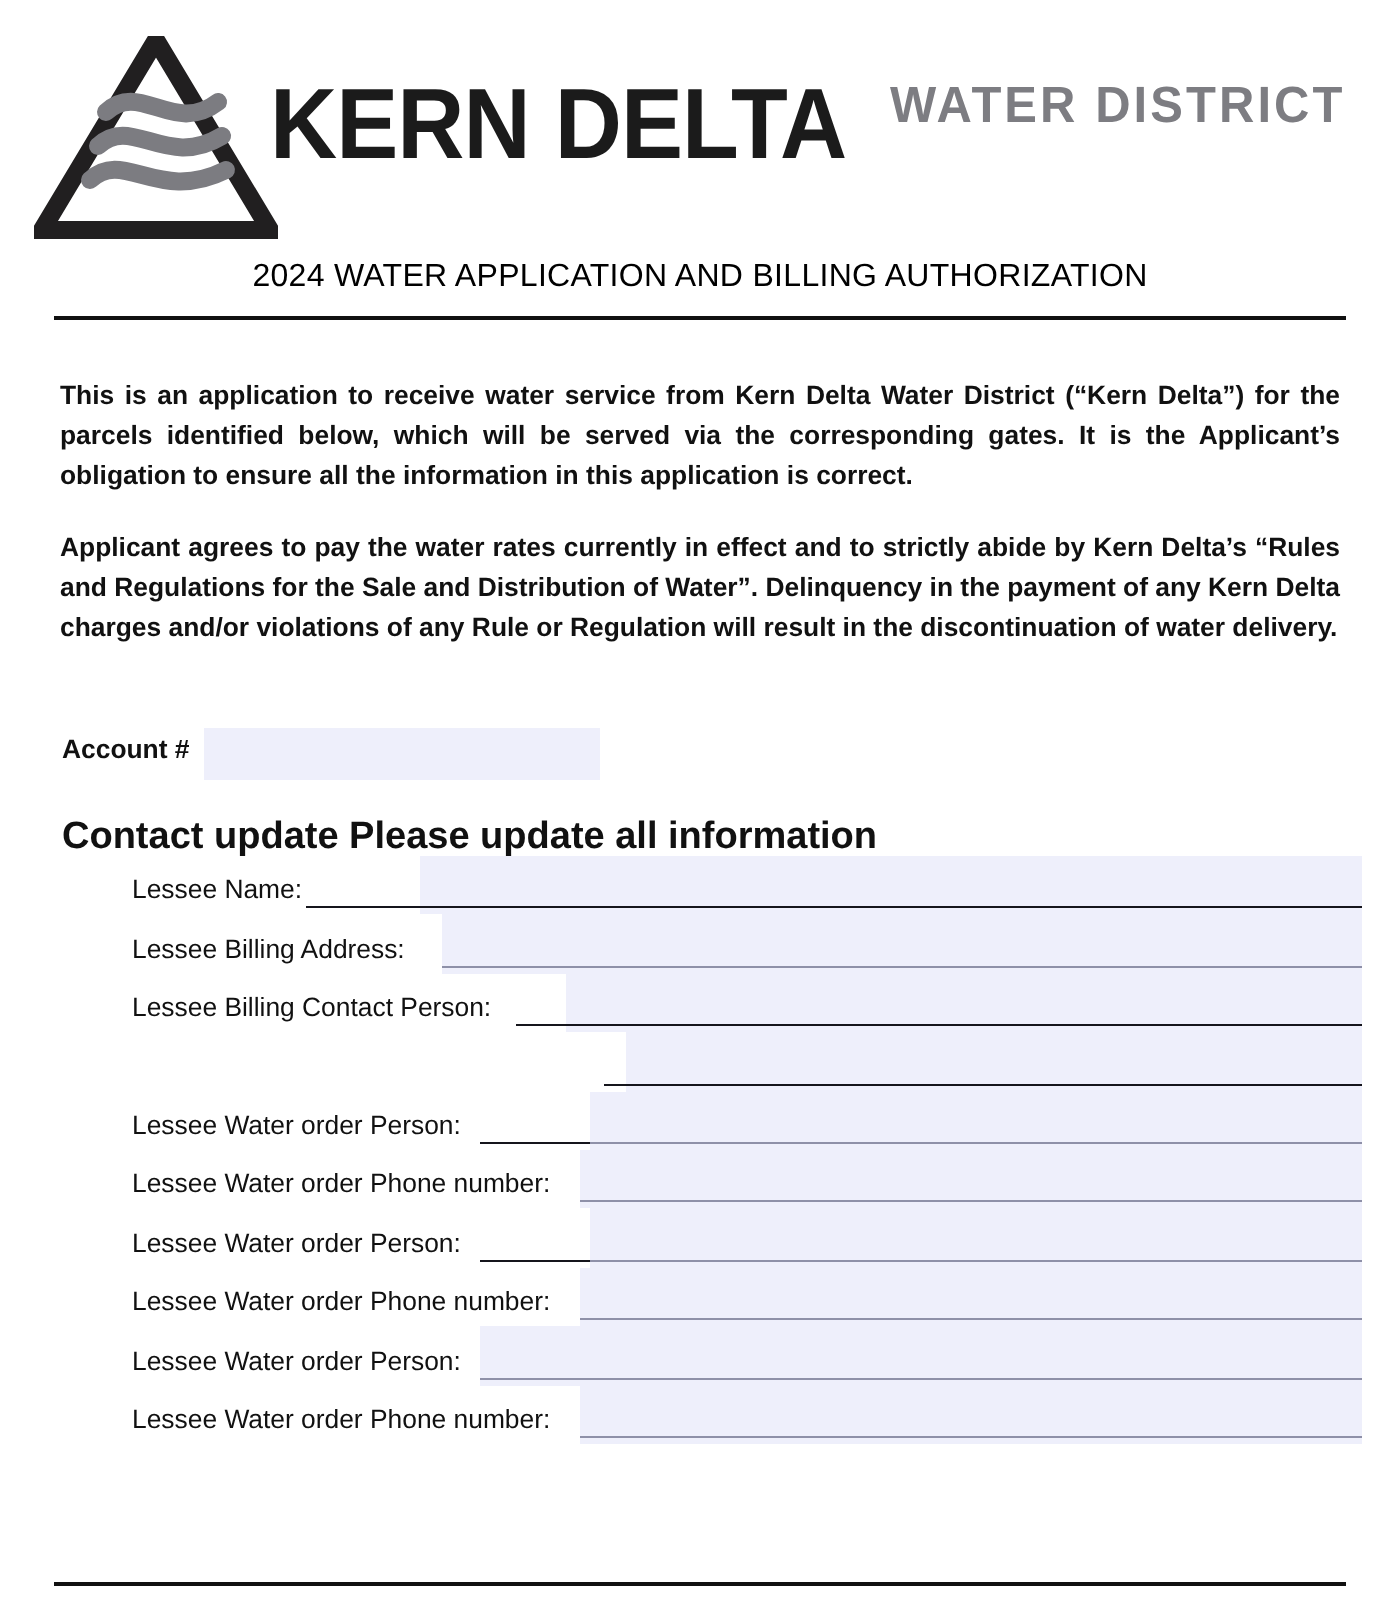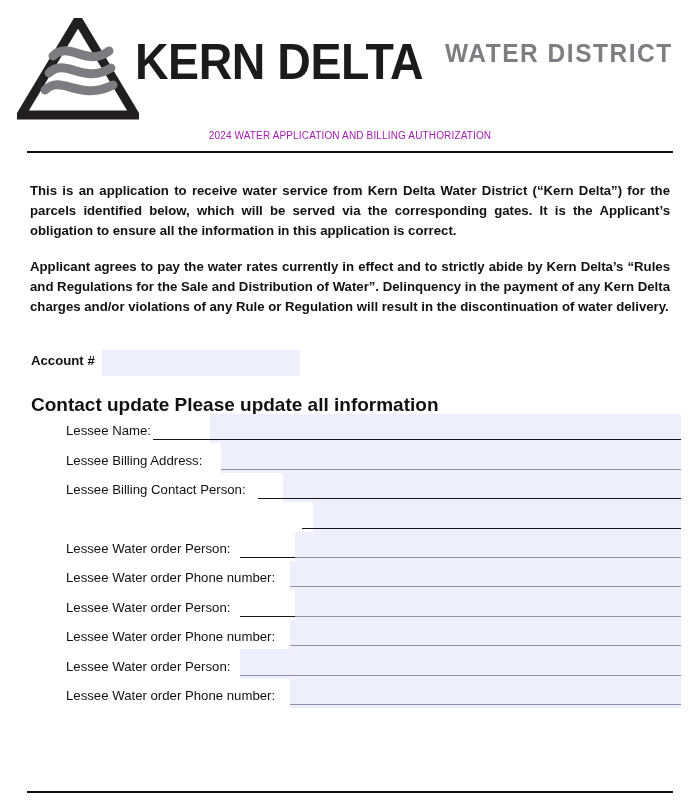--- a/index.html
+++ b/index.html
@@ -65,23 +65,23 @@
     letter-spacing: 1.6px;
     color: #7d7d82;
     margin-top: 2px;
     transform: scaleX(0.96);
     transform-origin: left center;
     white-space: nowrap;
   }
 
   .doc-subtitle {
     text-align: center;
-    font-size: 10px;
+    font-size: 16px;
     letter-spacing: 0.15px;
-    color: #a21caf;
+    color: #000000;
     margin-top: 8px;
   }
 
   
   .rule-top {
     margin: 10px 27px 0 27px;
     border-top: 2.2px solid #111111;
   }
   .rule-bottom {
     position: absolute;
@@ -102,21 +102,21 @@
     text-align: justify;
     color: #111111;
     margin: 0 0 16px 0;
   }
   .para:last-child { margin-bottom: 0; }
 
   
   .form {
     position: absolute;
     left: 0;
-    top: 348px;
+    top: 362px;
     width: 624px;
   }
 
   .account-row {
     position: relative;
     height: 28px;
   }
   .account-hl {
     position: absolute;
     left: 102px;

